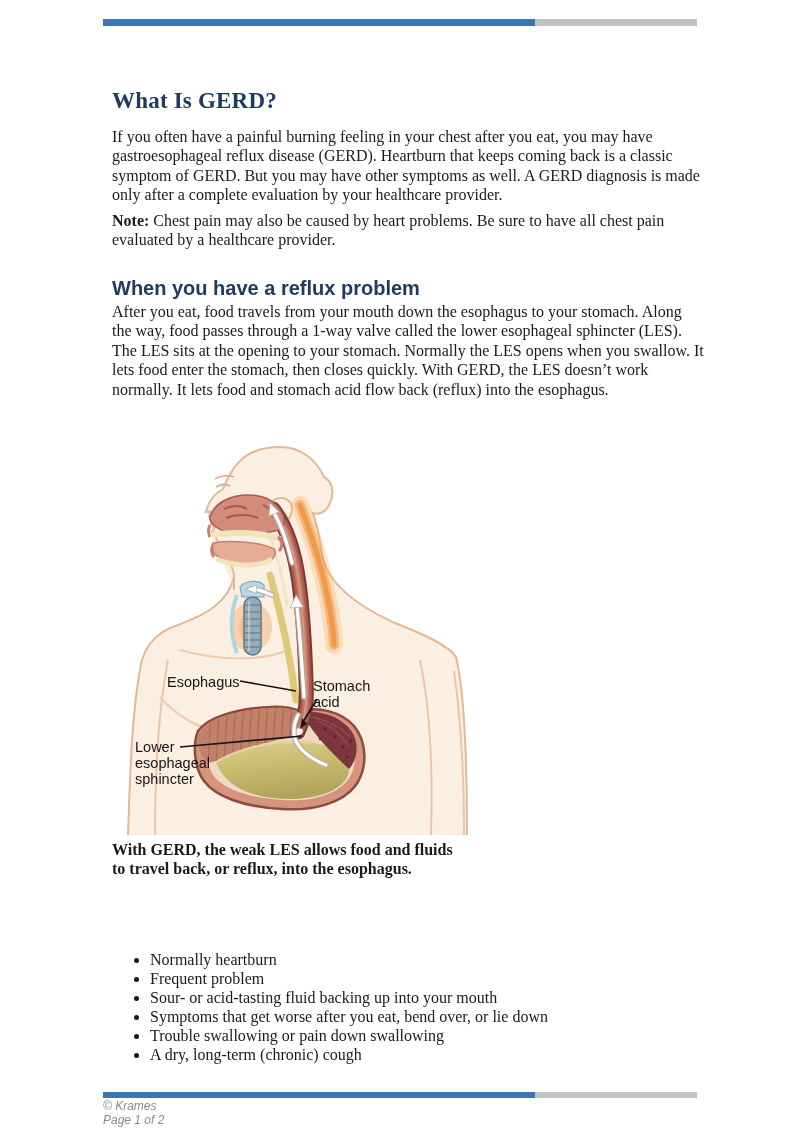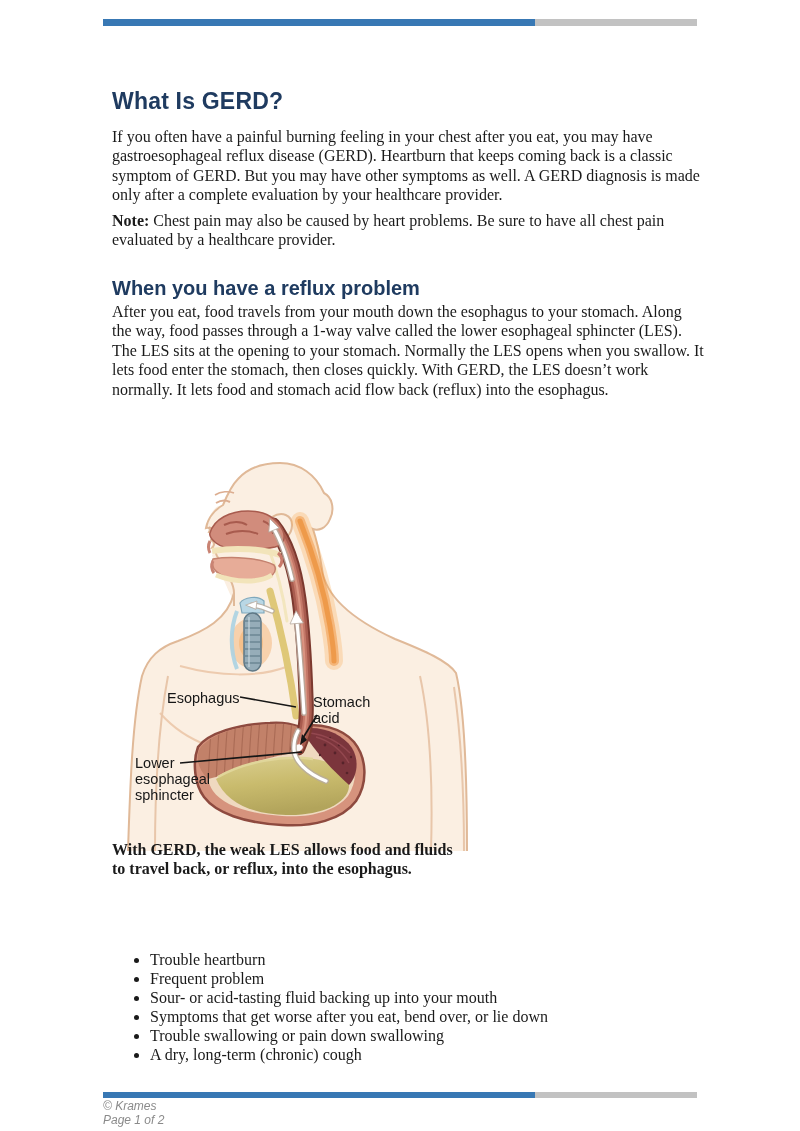--- a/index.html
+++ b/index.html
@@ -7,36 +7,36 @@
     position:relative; width:800px; height:1131px; background:#fff;
     font-family:"Liberation Serif", serif; color:#1a1a1a; overflow:hidden;
   }
   .bar { position:absolute; left:103px; width:594px; height:7px; display:flex; }
   .bar .bar-blue { width:432px; height:100%; background:#3878B4; }
   .bar .bar-gray { flex:1; height:100%; background:#C2C2C2; }
   .bar.top { top:19px; }
   .bar.bottom { top:1092px; height:6px; }
   .doc-title {
     position:absolute; left:112px; top:88px; margin:0;
-    font-family:Liberation Sans, sans-serif; font-weight:bold;
+    font-family:Liberation Serif, serif; font-weight:bold;
     font-size:23px; color:#1F3B60; letter-spacing:0.2px;
   }
   .para { position:absolute; left:112px; width:592px; margin:0;
     font-size:16px; line-height:19.4px; }
   #p-intro { top:127px; }
   #p-note  { top:211px; }
   #p-reflux { top:302px; }
   .h2 {
     position:absolute; left:112px; margin:0;
     font-family:"Liberation Sans", sans-serif; font-weight:bold;
     font-size:20px; color:#1F3B60;
   }
   #h-reflux { top:277px; }
   #h-symptoms { top:926px; }
-  .figure-wrap { position:absolute; left:120px; top:461px; width:350px; height:390px; }
+  .figure-wrap { position:absolute; left:120px; top:445px; width:350px; height:390px; }
   .caption {
     position:absolute; left:112px; top:840px; width:345px; margin:0;
     font-weight:bold; font-size:16px; line-height:19.4px;
   }
   .symptom-list {
     position:absolute; left:112px; top:951px; margin:0; padding-left:38px;
     font-size:16px; line-height:18.9px; width:560px;
   }
   .symptom-list li { margin:0; padding:0; }
   .footer-row {
@@ -252,21 +252,21 @@
         <text class="fig-label" x="15" y="323">esophageal</text>
         <text class="fig-label" x="15" y="339">sphincter</text>
       </g>
     </svg>
   </div>
 
   <p class="caption">With GERD, the weak LES allows food and fluids to travel back, or reflux, into the esophagus.</p>
 
 
   <ul class="symptom-list">
-    <li>Trouble heartburn</li>
+    <li>Normally heartburn</li>
     <li>Frequent problem</li>
     <li>Sour- or acid-tasting fluid backing up into your mouth</li>
     <li>Symptoms that get worse after you eat, bend over, or lie down</li>
     <li>Trouble swallowing or pain down swallowing</li>
     <li>A dry, long-term (chronic) cough</li>
   </ul>
 
   <div class="bar bottom">
     <div class="bar-blue"></div>
     <div class="bar-gray"></div>

